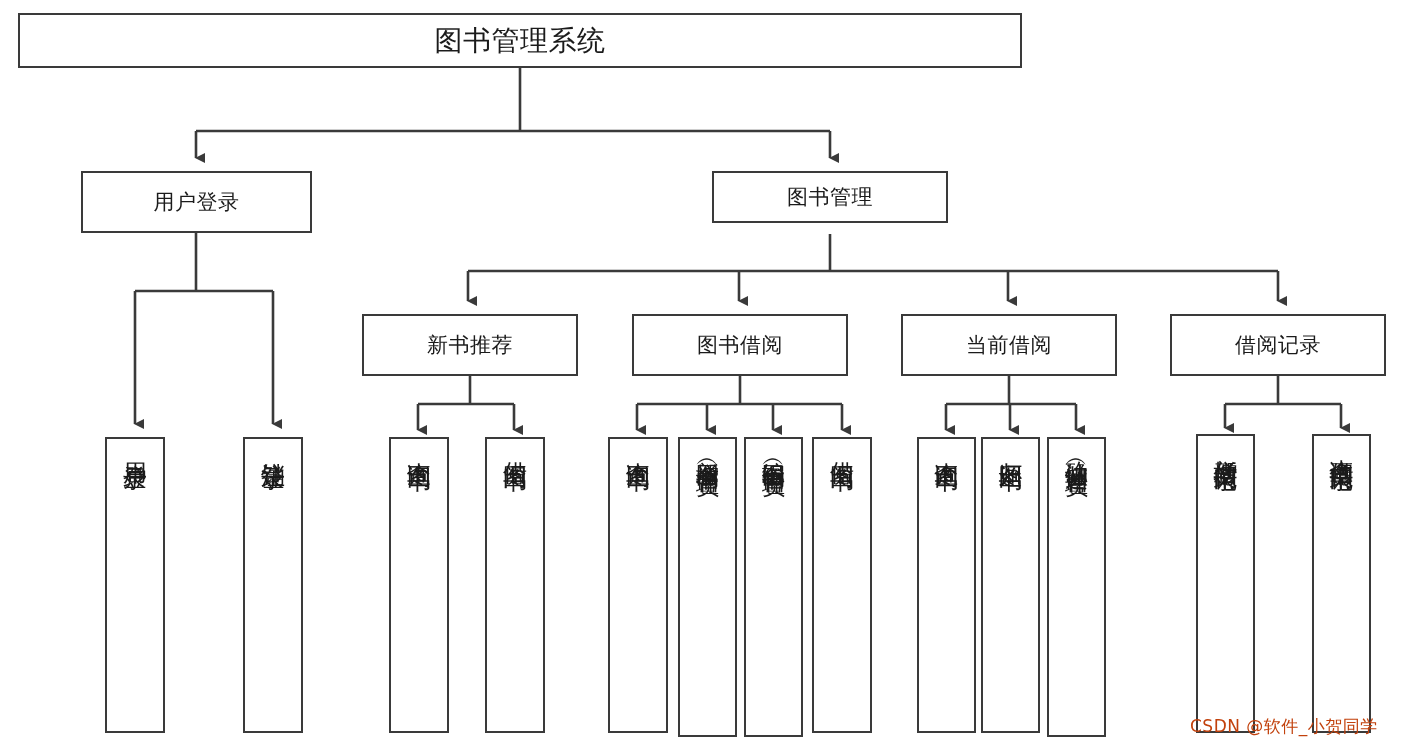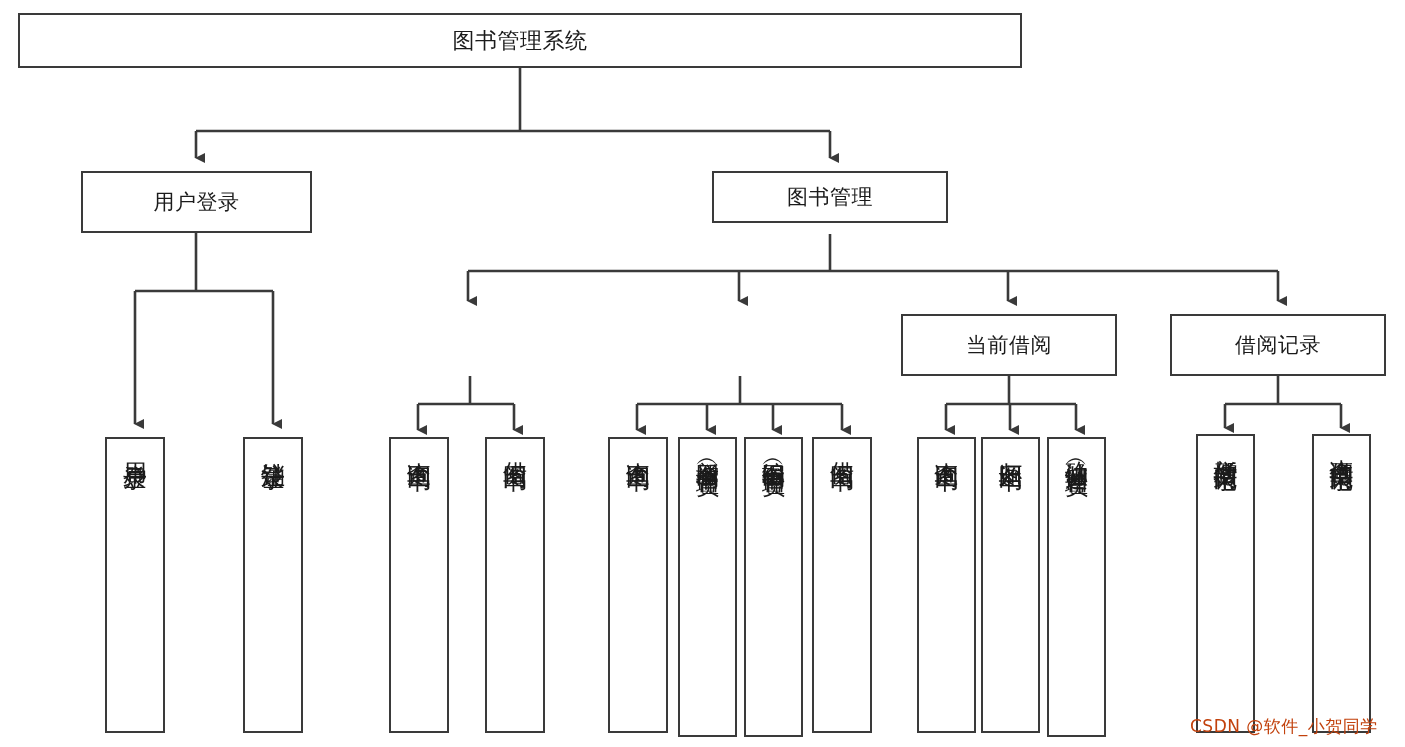--- a/index.html
+++ b/index.html
@@ -39,21 +39,21 @@
     display: block;
     text-align: center;
     line-height: 1.18;
     letter-spacing: 0.5px;
   }
   
   .node.h .label {
     font-size: 21px;
     writing-mode: horizontal-tb;
   }
-  .node.root .label { font-size: 22px; }
+  .node.root .label { font-size: 28px; }
   
   .node.v {
     align-items: flex-start;
     justify-content: center;
     padding-top: 4px;
   }
   .node.v .label {
     writing-mode: vertical-rl;
     text-orientation: upright;
     font-size: 24px;
@@ -131,20 +131,26 @@
     <span class="label">图书管理系统</span>
   </div>
 
   <div class="node h" style="left:81px; top:171px; width:231px; height:62px;">
     <span class="label">用户登录</span>
   </div>
   <div class="node h" style="left:712px; top:171px; width:236px; height:52px;">
     <span class="label">图书管理</span>
   </div>
 
+  <div class="node h" style="left:362px; top:314px; width:216px; height:62px;">
+    <span class="label">新书推荐</span>
+  </div>
+  <div class="node h" style="left:632px; top:314px; width:216px; height:62px;">
+    <span class="label">图书借阅</span>
+  </div>
   <div class="node h" style="left:1170px; top:314px; width:216px; height:62px;">
     <span class="label">借阅记录</span>
   </div>
   <div class="node h" style="left:901px; top:314px; width:216px; height:62px;">
     <span class="label">当前借阅</span>
   </div>
 
   <div class="node v" style="left:105px; top:437px; width:60px; height:296px;">
     <span class="label">用户登录</span>
   </div>

